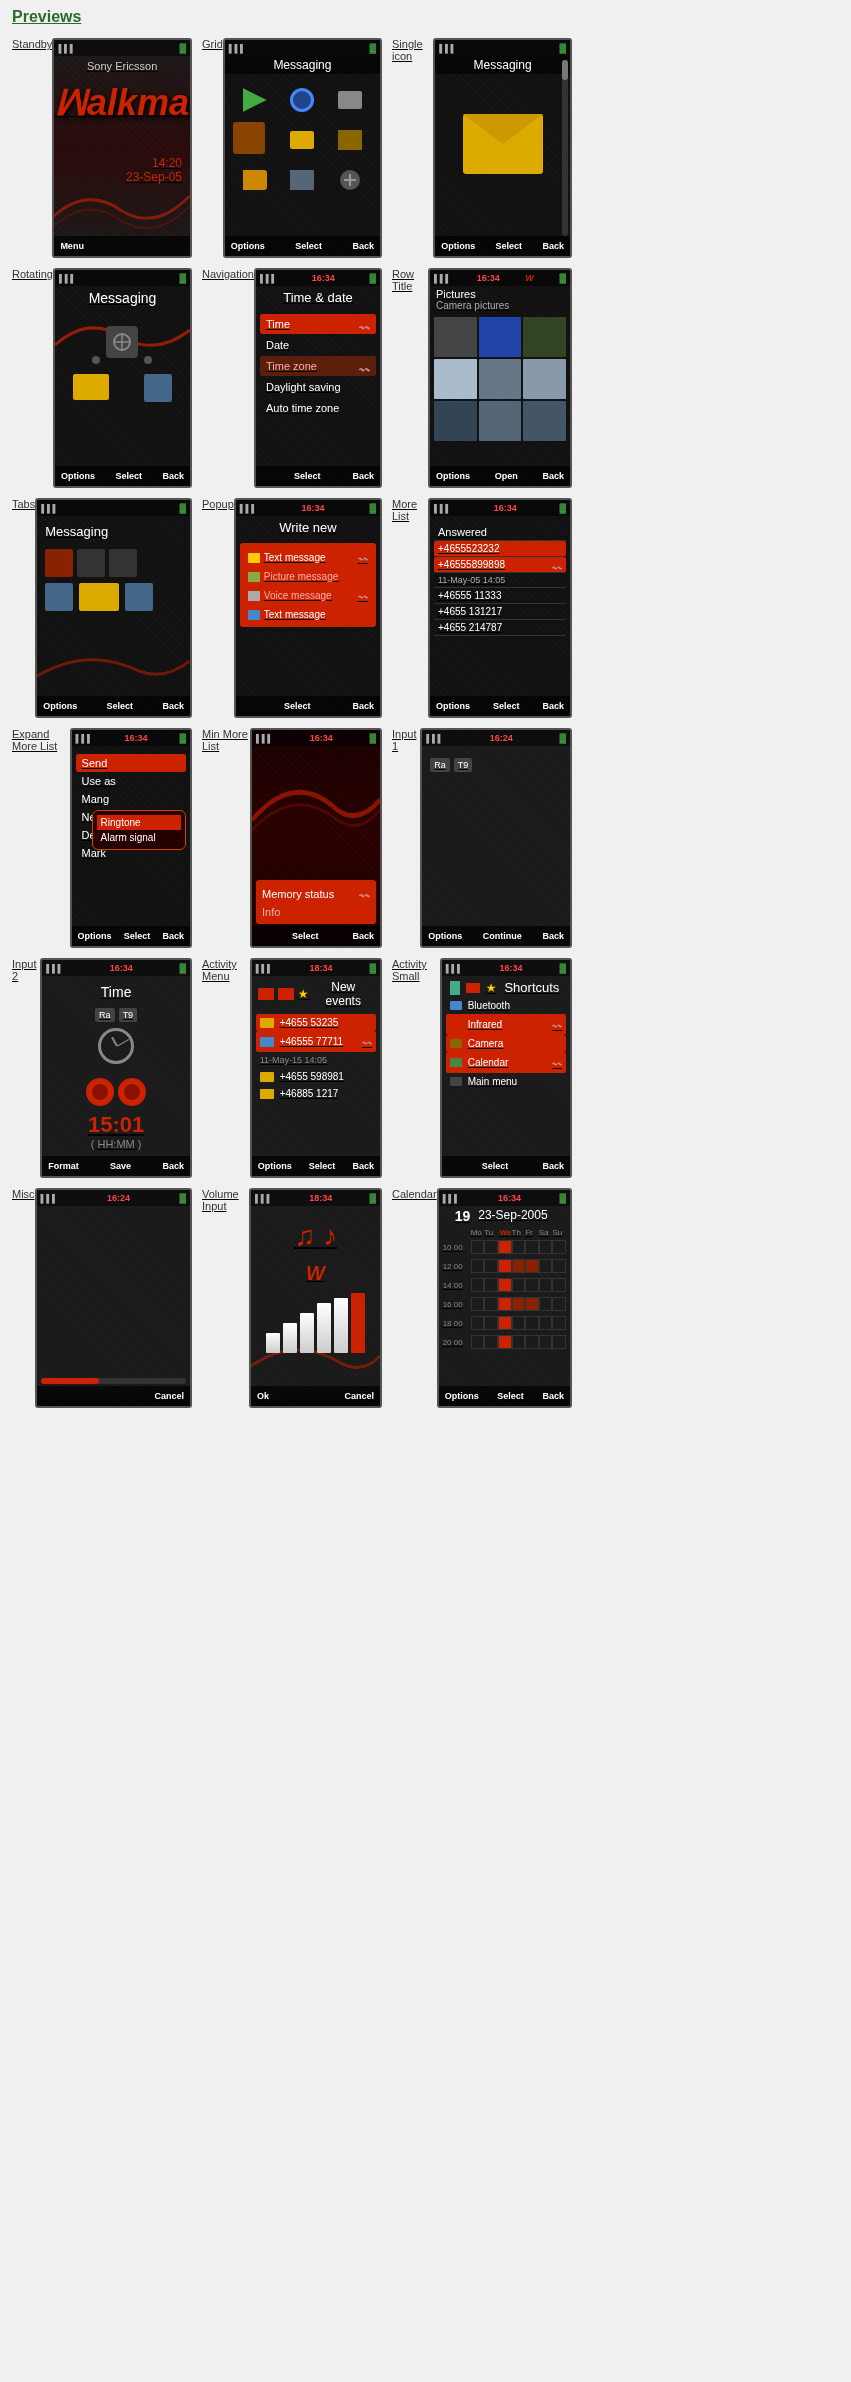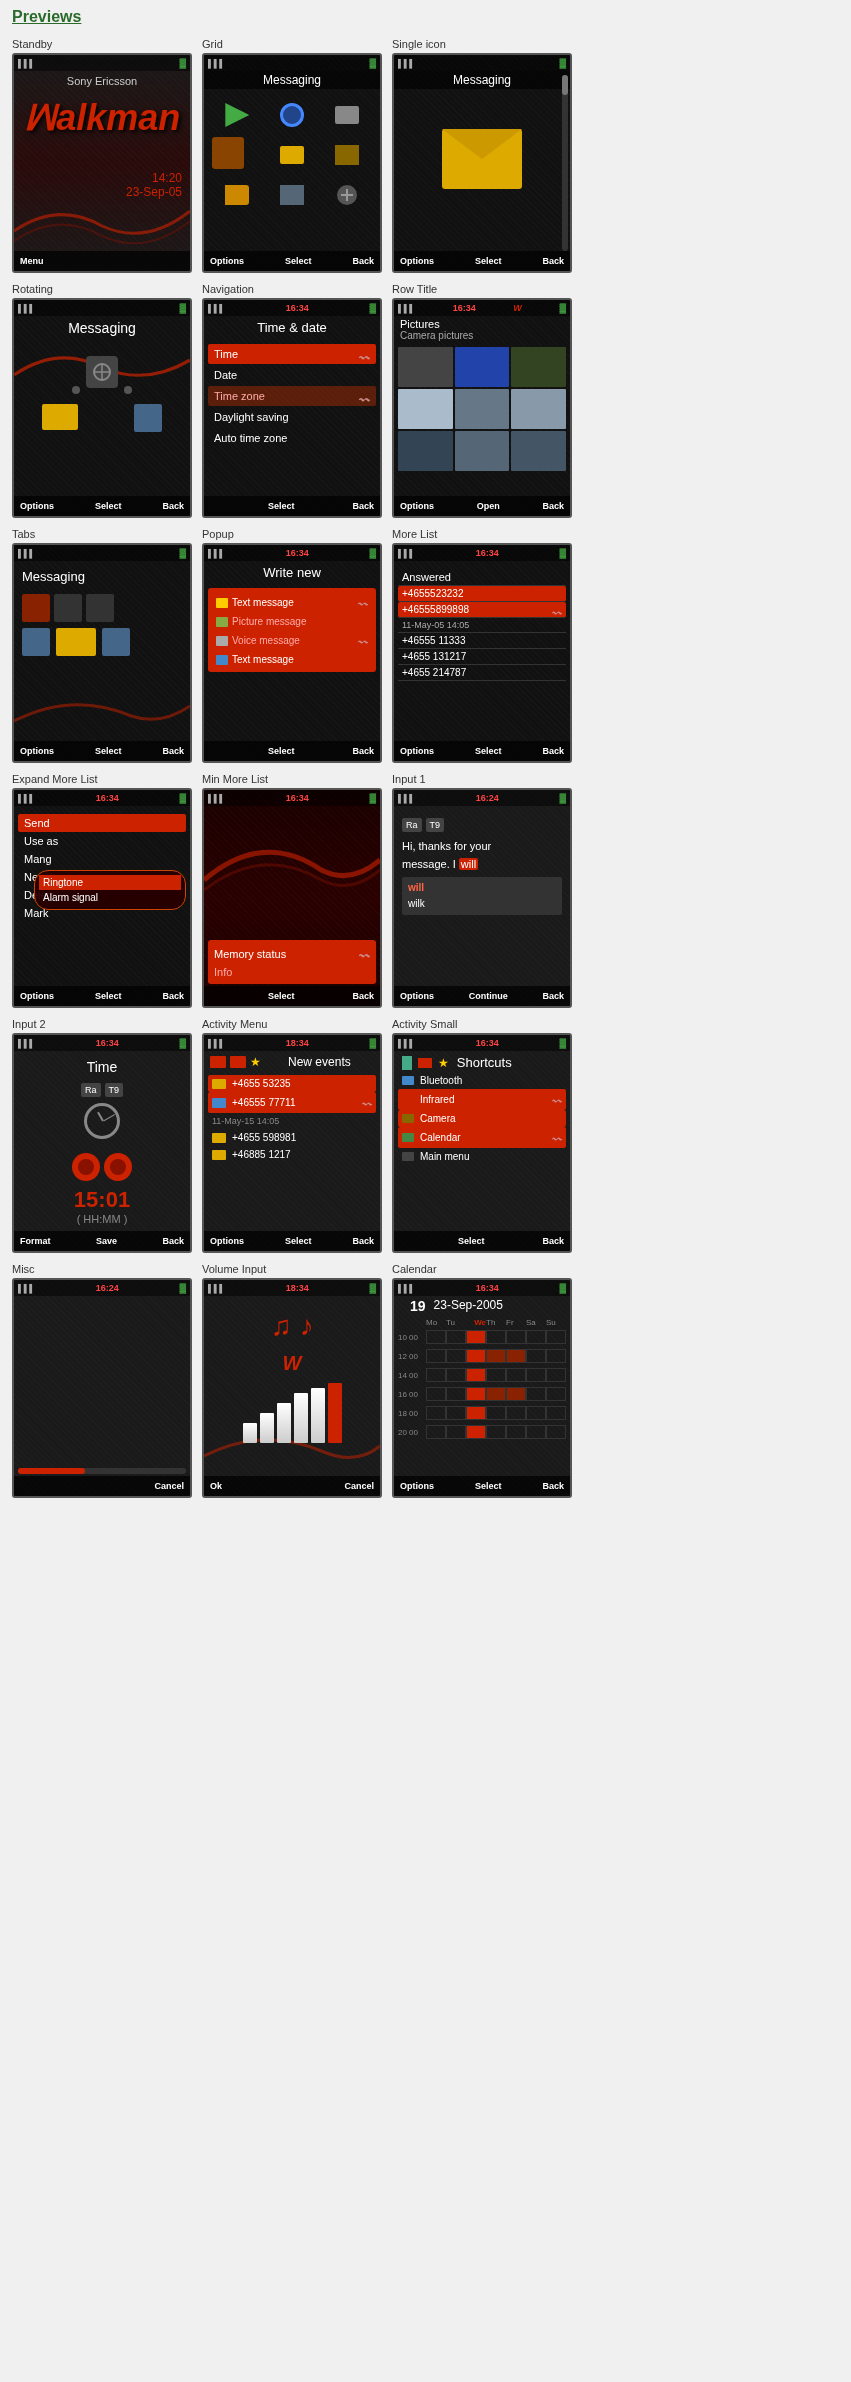--- a/index.html
+++ b/index.html
@@ -15,21 +15,22 @@
 
     .grid-container {
       display: grid;
       grid-template-columns: repeat(3, 180px);
       gap: 10px;
       padding: 8px 12px;
     }
 
     .preview-cell {
       display: flex;
-      flex-direction: column;
+      flex-direction: row;
+      text-decoration: underline;
     }
 
     .preview-label {
       font-size: 11px;
       color: #333;
       margin-bottom: 3px;
     }
 
     .phone-screen {
       width: 180px;
@@ -376,21 +377,21 @@
       color: #fff;
     }
     .expand-item.sel { background: #cc2200; border-radius: 2px; }
     .dropdown-overlay {
       position: absolute;
       top: 80px;
       left: 20px;
       right: 4px;
       background: rgba(40,0,0,0.95);
       border: 1px solid #cc4400;
-      border-radius: 14px;
+      border-radius: 6px;
       z-index: 20;
       padding: 4px;
     }
     .dropdown-item {
       font-size: 10px;
       color: #fff;
       padding: 2px 4px;
     }
     .dropdown-item.sel { background: #cc2200; }
 
@@ -1124,28 +1125,20 @@
       <div class="status-bar">
         <span class="signal">▌▌▌</span>
         <span class="time-display">16:24</span>
         <span style="color:#4a4">▓</span>
       </div>
       <div class="input-area">
         <div class="input-toolbar">
           <div class="input-btn">Ra</div>
           <div class="input-btn">T9</div>
         </div>
-        <div class="input-text-area">
-          Hi, thanks for your<br>
-          message. I <span class="word-highlight">will</span>
-          <div class="word-suggestions">
-            <span class="word-option hl">will</span>
-            <span class="word-option">wilk</span>
-          </div>
-        </div>
       </div>
       <div class="soft-keys">
         <span class="soft-key">Options</span>
         <span class="soft-key">Continue</span>
         <span class="soft-key">Back</span>
       </div>
     </div>
   </div>
 
   <div class="preview-cell">

